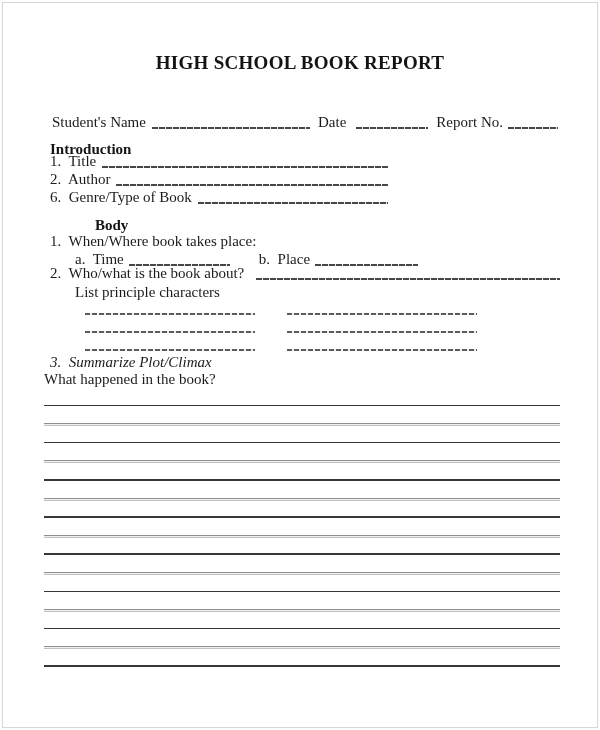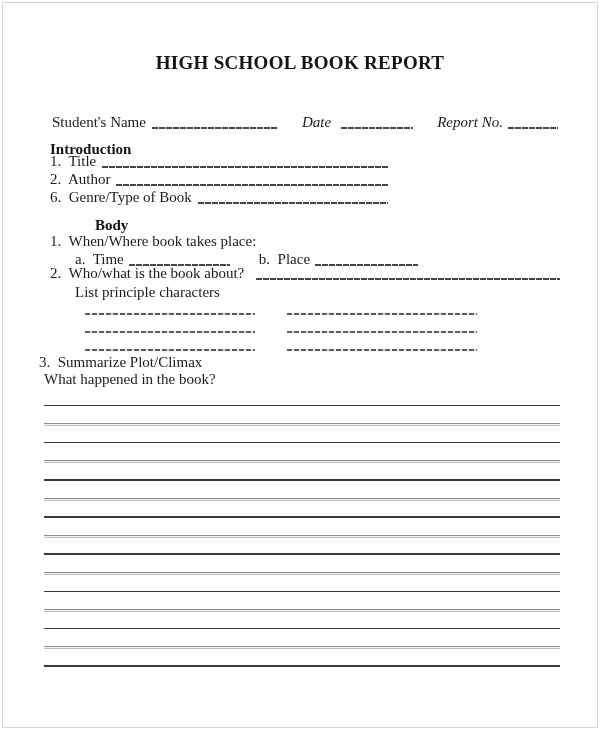--- a/index.html
+++ b/index.html
@@ -41,21 +41,21 @@
     background:repeating-linear-gradient(90deg,#5c5c5c 0px,#5c5c5c 5.4px,#ececec 5.4px,#ececec 7px);
   }
 
   
   .wline { position:absolute; left:44px; width:516px; }
   .wline.dark  { height:1.8px; background:#383838; }
   .wline.light { height:3px; background:linear-gradient(180deg,#8f8f8f 0%,#8f8f8f 34%,#f1f1f1 34%,#f1f1f1 62%,#c0c0c0 62%,#c0c0c0 100%); }
 
   .ml5  { margin-left:5px; }
   .ml6  { margin-left:6px; }
-  .ml8  { margin-left:24px;font-style:italic; }
+  .ml8  { margin-left:8px; }
   .ml10 { margin-left:10px; }
   .ml12 { margin-left:12px; }
   .ml17 { margin-left:17px;padding-left:12px; }
   .w72  { width:72px; }
   .w50  { width:50px; }
   .w108 { width:108px; }
   .w110 { width:110px; }
 </style>
 </head>
 <body>
@@ -109,21 +109,21 @@
 
   <div id="charlines">
       <div class="dash-mid" style="left: 85px; top: 313px; width: 170px;"></div>
       <div class="dash-mid" style="left: 287px; top: 313px; width: 190px;"></div>
       <div class="dash-mid" style="left: 85px; top: 331px; width: 170px;"></div>
       <div class="dash-mid" style="left: 287px; top: 331px; width: 190px;"></div>
       <div class="dash-mid" style="left: 85px; top: 349px; width: 170px;"></div>
       <div class="dash-mid" style="left: 287px; top: 349px; width: 190px;"></div>
     </div>
 
-  <div class="plain" style="left:39px; top:354px;">3.  Summarize Plot/Climax</div>
+  <div class="plain" style="left:50px; top:354px;font-style:italic;">3.  Summarize Plot/Climax</div>
 
   <div class="plain" style="left:44px; top:371px;">What happened in the book?</div>
 
   <div id="writinglines">
       <div class="wline dark" style="top: 404.5px;"></div>
       <div class="wline light" style="top: 423.1px;"></div>
       <div class="wline dark" style="top: 441.7px;"></div>
       <div class="wline light" style="top: 460.3px;"></div>
       <div class="wline dark" style="top: 478.9px;"></div>
       <div class="wline light" style="top: 497.5px;"></div>

